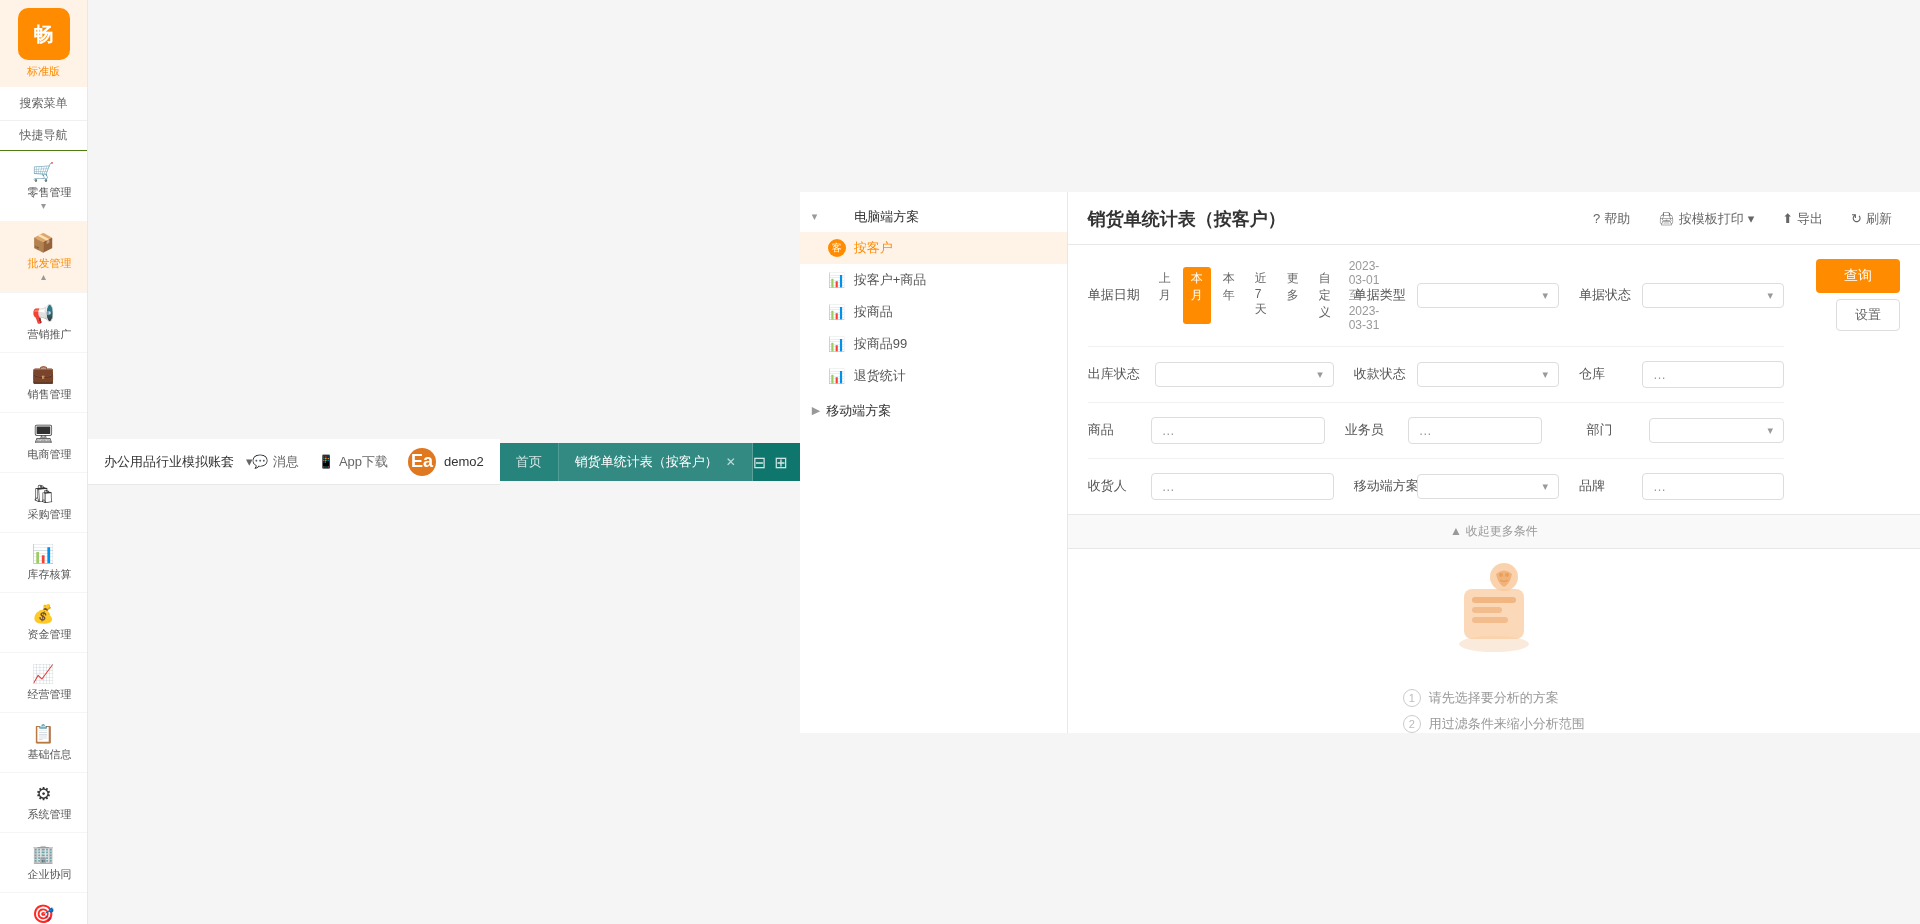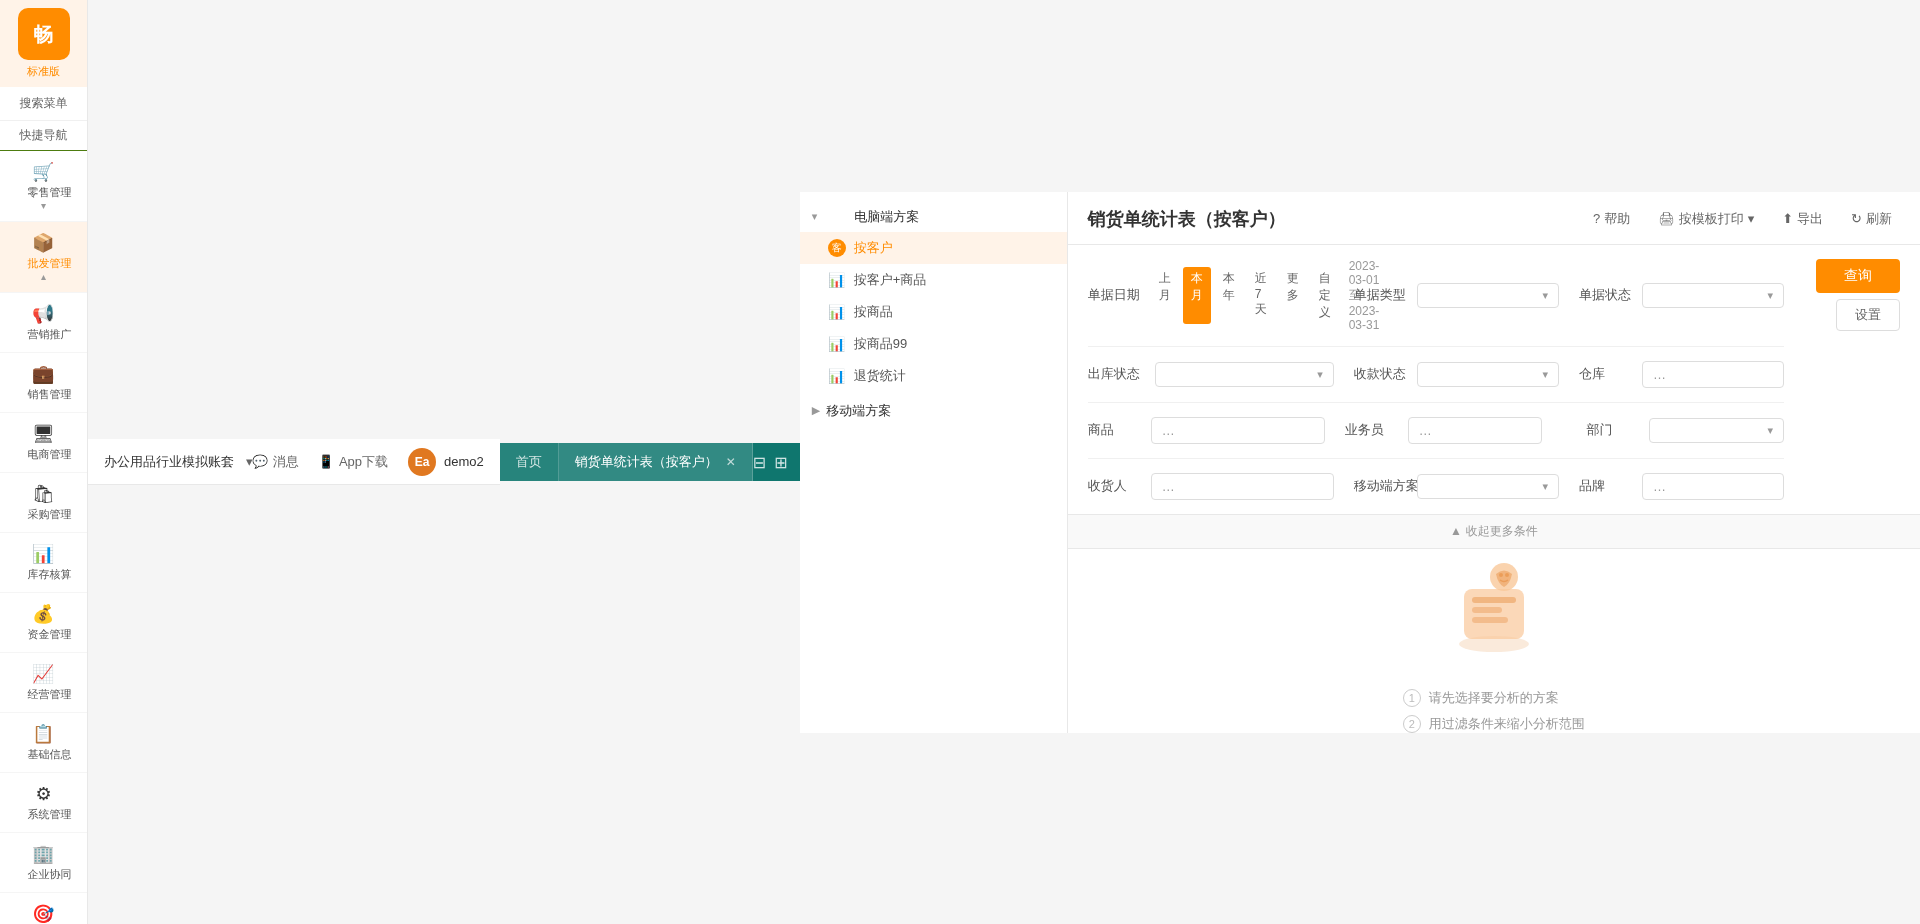--- a/index.html
+++ b/index.html
@@ -24,21 +24,21 @@
     
     .main-area { flex: 1; display: flex; flex-direction: row; height: 924px; align-items: center; }
 
     
     .top-header { background: #fff; border-bottom: 1px solid #e8e8e8; padding: 0 16px; height: 46px; display: flex; align-items: center; justify-content: space-between; }
     .top-header-left { display: flex; align-items: center; gap: 12px; }
     .top-header-title { font-size: 13px; color: #333; }
     .top-header-dropdown { font-size: 13px; color: #666; cursor: pointer; }
     .top-header-right { display: flex; align-items: center; gap: 20px; }
     .top-header-btn { display: flex; align-items: center; gap: 4px; font-size: 13px; color: #666; cursor: pointer; }
-    .user-avatar { width: 28px; height: 28px; border-radius: 50%; background: #e07820; display: flex; align-items: center; justify-content: center; color: #fff; font-size: 12px; font-weight: bold; overflow: hidden; }
+    .user-avatar { width: 28px; height: 28px; border-radius: 50%; background: #e07820; display: flex; align-items: center; justify-content: center; color: #fff; font-size: 18px; font-weight: bold; overflow: hidden; }
     .user-name { font-size: 13px; color: #333; cursor: pointer; }
 
     
     .tab-bar { background: #0f766e; display: flex; align-items: center; height: 38px; padding: 0 0; }
     .tab-item { padding: 0 16px; height: 38px; display: flex; align-items: center; font-size: 13px; color: rgba(255,255,255,0.8); cursor: pointer; border-right: 1px solid rgba(255,255,255,0.2); }
     .tab-item.active { background: rgba(255,255,255,0.15); color: #fff; font-weight: 500; }
     .tab-item .tab-close { margin-left: 8px; color: rgba(255,255,255,0.7); font-size: 12px; cursor: pointer; }
     .tab-item.home { background: rgba(255,255,255,0.1); }
     .tab-bar-actions { margin-left: auto; display: flex; align-items: center; gap: 8px; padding-right: 12px; }
     .tab-action-btn { color: rgba(255,255,255,0.8); font-size: 16px; cursor: pointer; }

